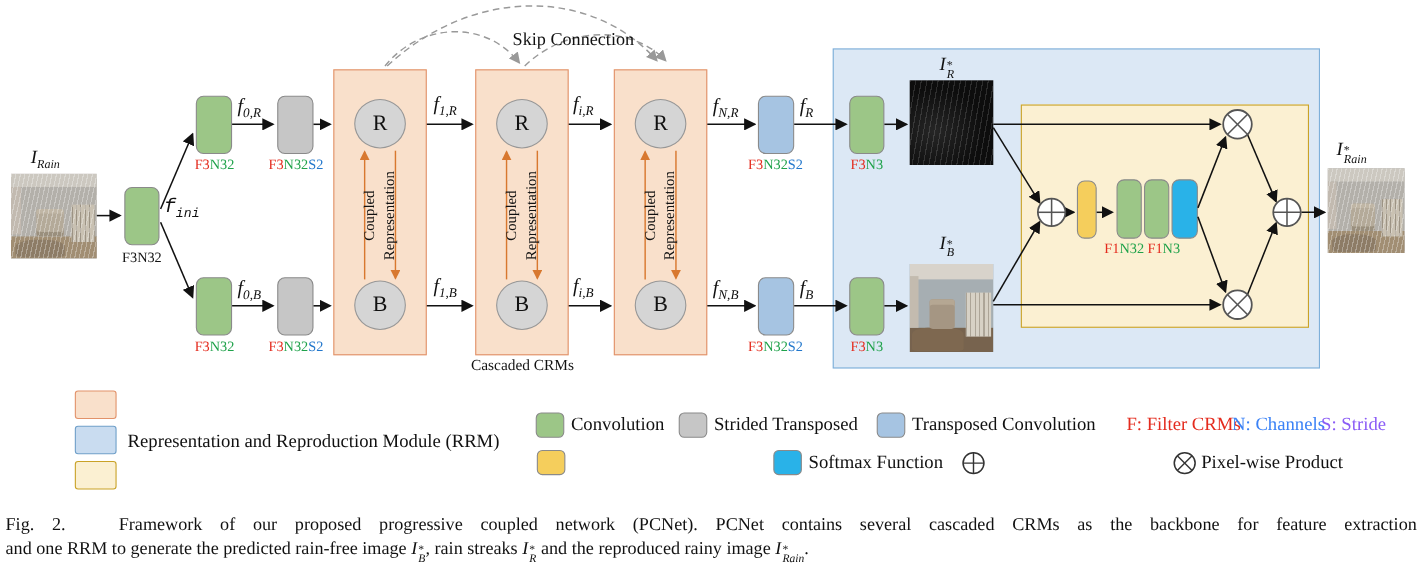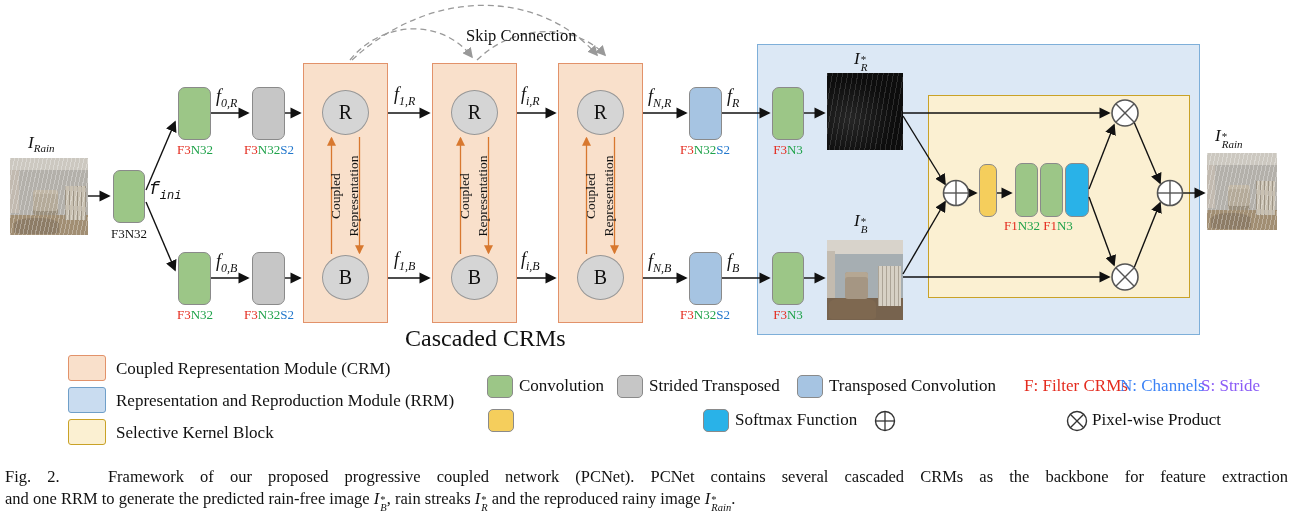--- a/index.html
+++ b/index.html
@@ -28,21 +28,21 @@
   .il i{font-style:italic;}
   .il sub{font-size:11px;font-style:italic;}
   .stack{display:inline-block;vertical-align:-7px;line-height:8px;font-size:11px;margin-left:1px;text-align:left;}
   .stack .st{display:block;height:8px;}
   .stack .sb{display:block;font-style:italic;}
   
   .coupled{position:absolute;width:120px;height:40px;display:flex;align-items:center;justify-content:center;
            transform:rotate(-90deg);font-size:13.5px;line-height:1.3;text-align:center;z-index:6;}
   .coupled span{display:block;}
   
-  .plain{position:absolute;font-size:24px;z-index:6;white-space:nowrap;}
+  .plain{position:absolute;font-size:14px;z-index:6;white-space:nowrap;}
   
   .img{position:absolute;overflow:hidden;background:#b3b0aa;z-index:3;}
   .img > div{position:absolute;}
   .ceil{left:0;top:0;right:0;height:16%;background:#ccc8c0;}
   .floor{left:0;bottom:0;right:0;height:26%;background:#a18e73;}
   .rug{left:5%;bottom:1%;width:58%;height:21%;background:#8d7c66;border-radius:40% 40% 15% 15%;}
   .couch{left:30%;top:42%;width:32%;height:32%;background:#b4aa99;border-radius:3px;box-shadow:inset 0 -4px 0 #9a8f7d, inset 0 4px 0 #c0b6a5;}
   .cribx{right:3%;top:36%;width:27%;height:44%;background:#c9c1b2;background-image:repeating-linear-gradient(90deg, rgba(120,110,95,.55) 0 1px, transparent 1px 4px);}
   .doorx{left:0;top:16%;width:11%;height:56%;background:#c2bab0;}
   .rainov{left:0;top:0;right:0;bottom:0;background:repeating-linear-gradient(102deg, rgba(255,255,255,.55) 0 1px, rgba(255,255,255,0) 1px 4px);opacity:.55;}
@@ -284,25 +284,23 @@
       </g>
       <g>
         <circle cx="1170" cy="193" r="12.5" fill="#fff" stroke="#555" stroke-width="1.6"></circle>
         <line x1="1157.5" y1="193" x2="1182.5" y2="193" stroke="#555" stroke-width="1.4"></line>
         <line x1="1170" y1="180.5" x2="1170" y2="205.5" stroke="#555" stroke-width="1.4"></line>
       </g>
     </g>
   </svg>
 
   <div class="sw sw-mod" style="left:68px;top:355px;background:#F9E0CB;border:1.5px solid #E2926A;"></div>
-  <span class="lg-text" style="left:116px;top:359px;">Coupled Representation Module (CRM)</span>
   <div class="sw sw-mod" style="left:68px;top:387px;background:#C9DCF0;border:1.5px solid #6f9fc9;"></div>
   <span class="lg-text" style="left:116px;top:391px;">Representation and Reproduction Module (RRM)</span>
   <div class="sw sw-mod" style="left:68px;top:419px;background:#FBF0D2;border:1.5px solid #C9A227;"></div>
-  <span class="lg-text" style="left:116px;top:423px;">Selective Kernel Block</span>
 
   <div class="sw sw-op green" style="left:487px;top:375px;"></div>
   <span class="lg-text" style="left:519px;top:376px;">Convolution</span>
   <div class="sw sw-op gray" style="left:617px;top:375px;"></div>
   <span class="lg-text" style="left:649px;top:376px;">Strided Transposed</span>
   <div class="sw sw-op blue" style="left:797px;top:375px;"></div>
   <span class="lg-text" style="left:829px;top:376px;">Transposed Convolution</span>
 
   <span class="lg-text keyF" style="left:1024px;top:376px;">F: Filter CRMs</span>
   <span class="lg-text keyN" style="left:1120px;top:376px;">N: Channels</span>

